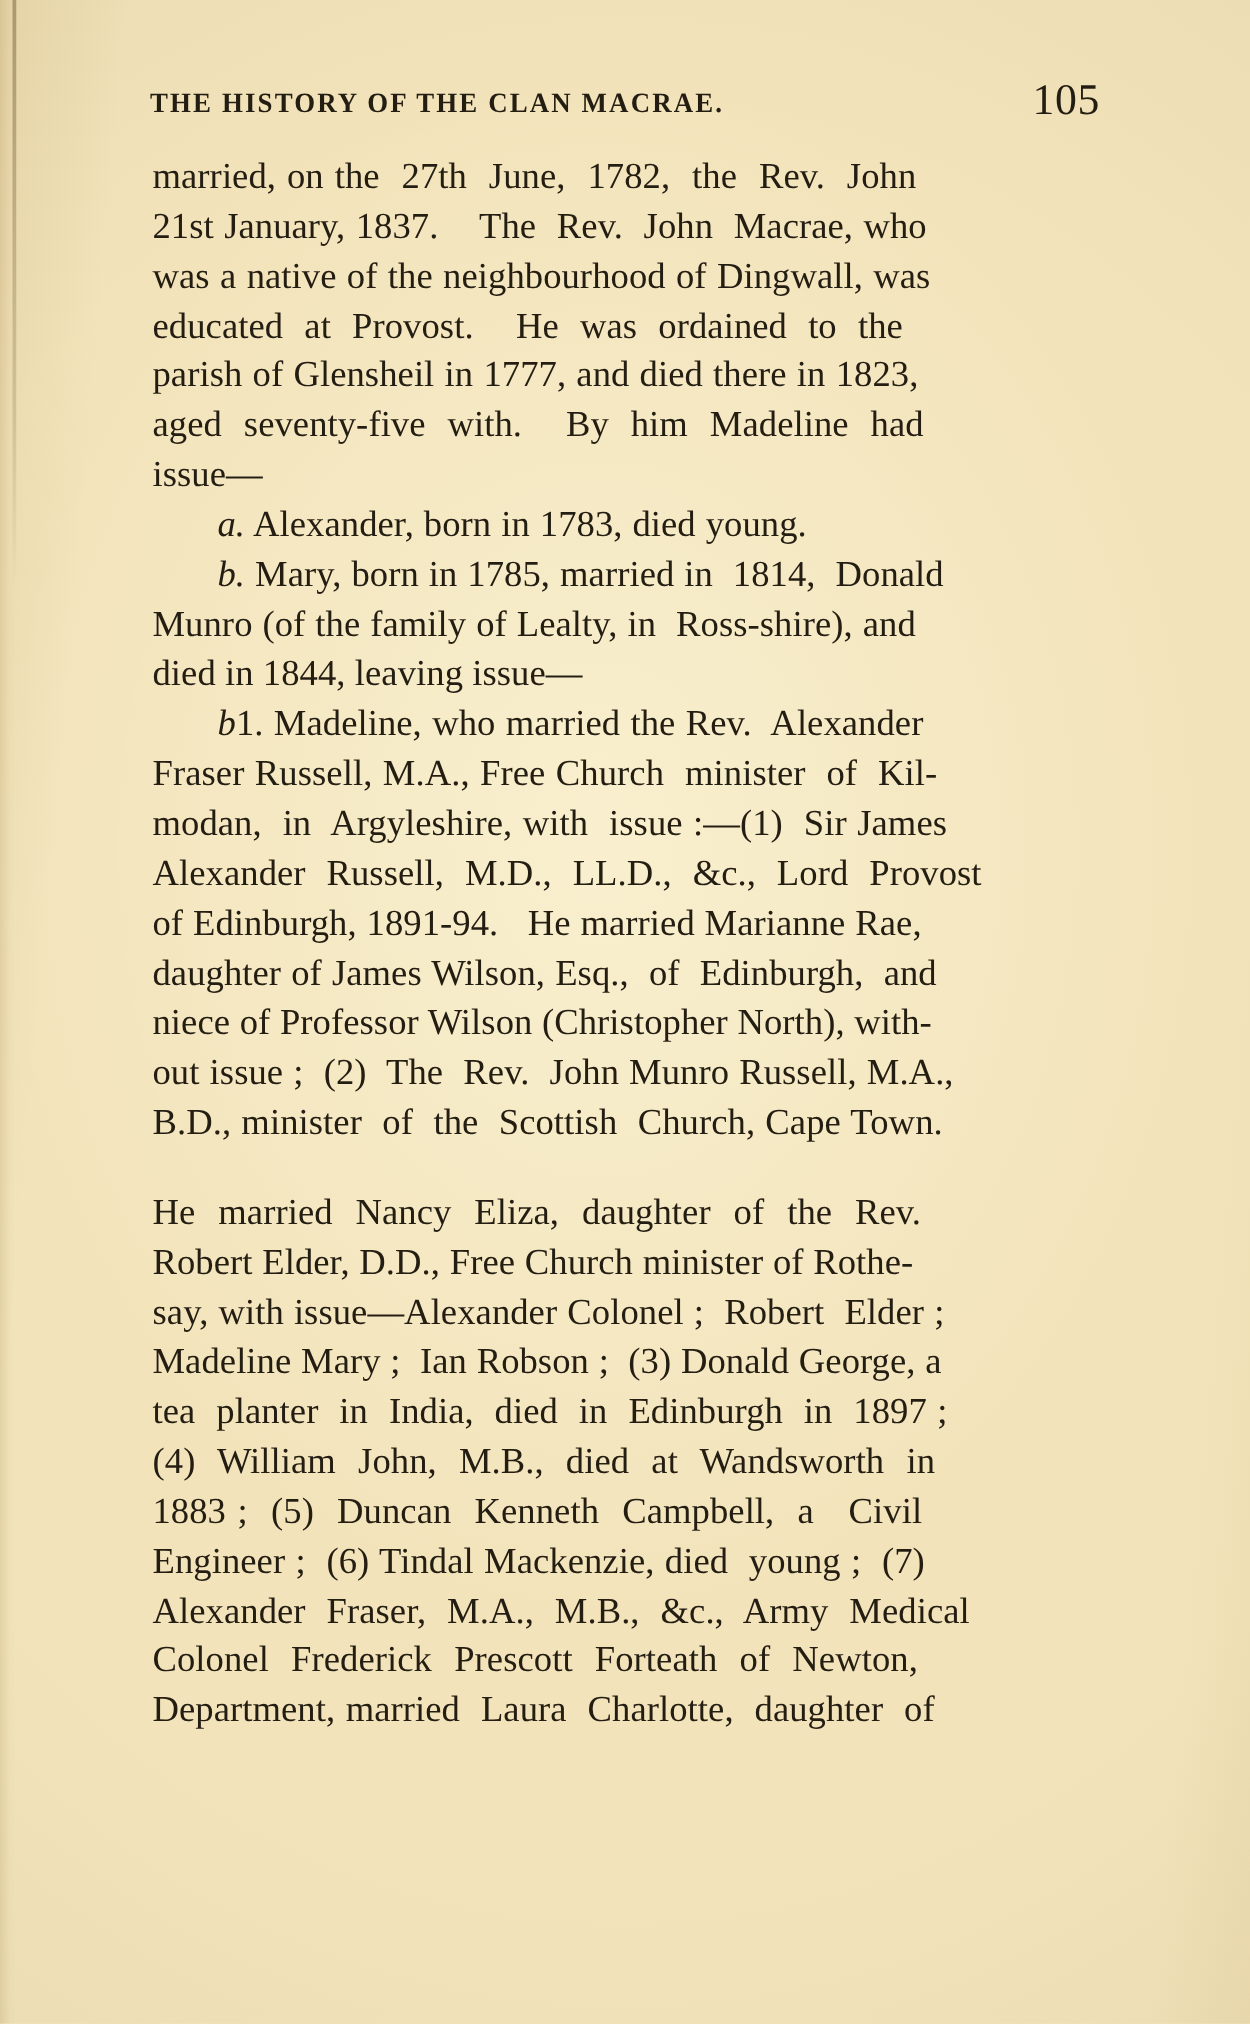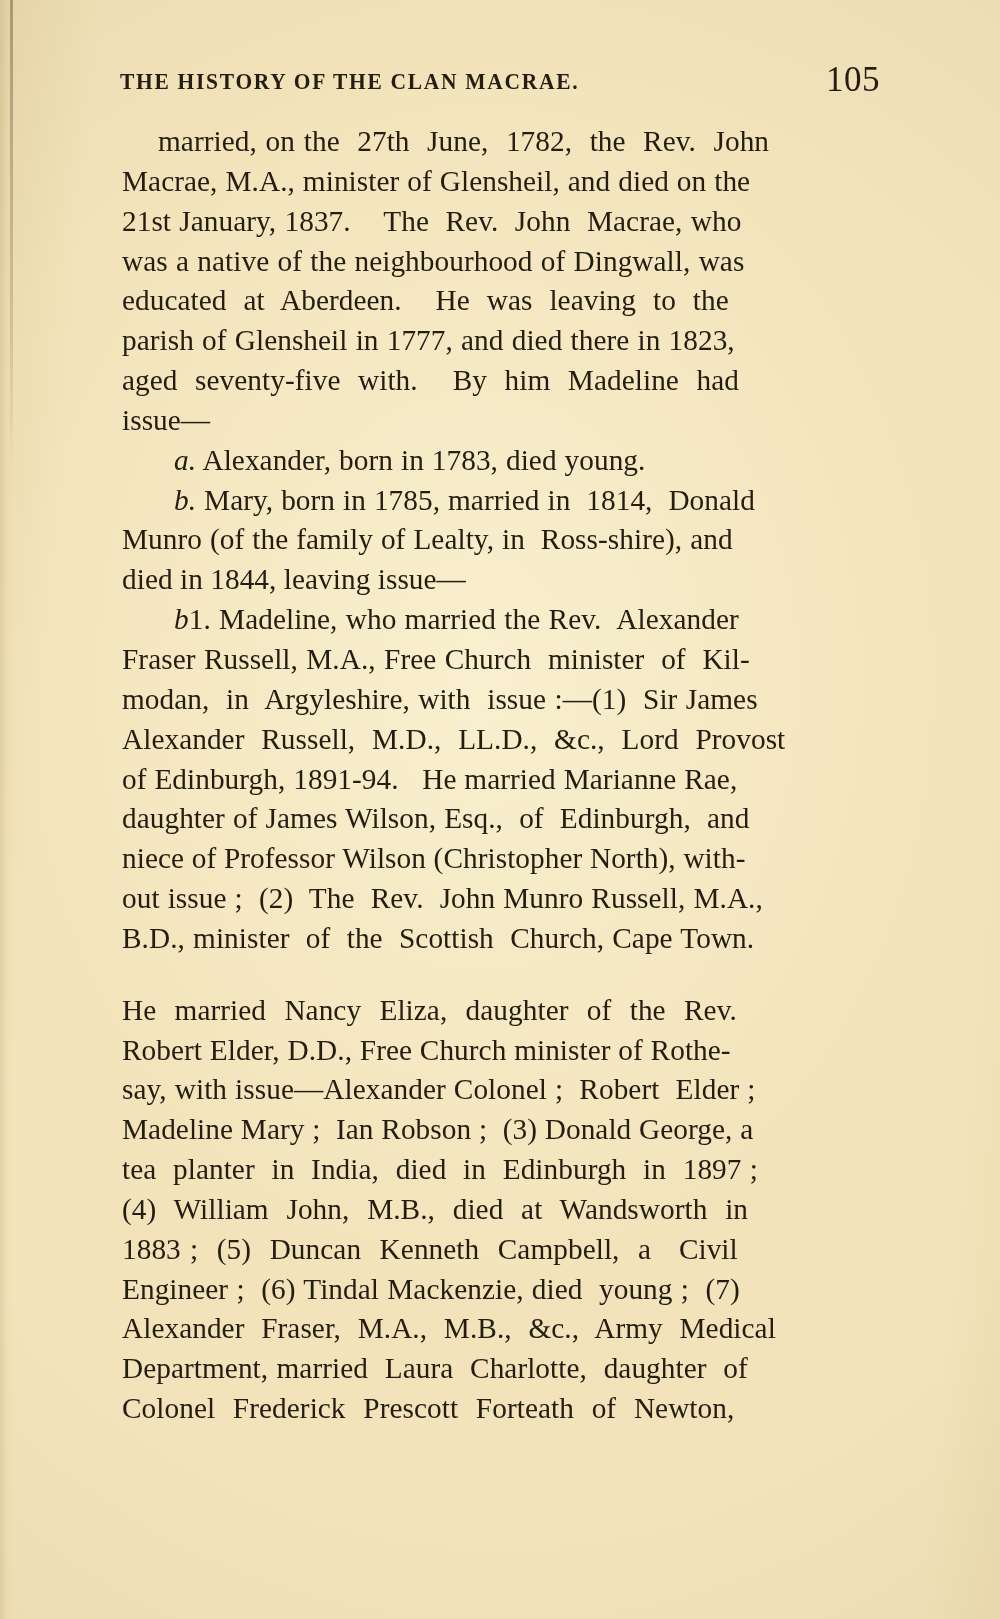--- a/index.html
+++ b/index.html
@@ -111,25 +111,24 @@
 <div class="scan-seam"></div>
 
 <div class="page">
 
   <div class="running-head">
     <div class="head-title">THE HISTORY OF THE CLAN MACRAE.</div>
     <div class="head-folio">105</div>
   </div>
 
   <div class="body-block">
-      <div class="ln" style="word-spacing: 1.4px; margin-left: 36px;">married, on the  27th  June,  1782,  the  Rev.  John</div>
-      <div class="ln" style="word-spacing: 0.6px;">Macrae, M.A., minister of Glensheil, and died on the</div>
+      <div class="ln" style="word-spacing: 1.4px;">married, on the  27th  June,  1782,  the  Rev.  John</div>
       <div class="ln" style="word-spacing: 0.9px;">21st January, 1837.    The  Rev.  John  Macrae, who</div>
       <div class="ln" style="word-spacing: 0.9px;">was a native of the neighbourhood of Dingwall, was</div>
-      <div class="ln" style="word-spacing: 1.1px;">educated  at  Aberdeen.    He  was  leaving  to  the</div>
+      <div class="ln" style="word-spacing: 1.1px;">educated  at  Provost.    He  was  ordained  to  the</div>
       <div class="ln" style="word-spacing: 0.8px;">parish of Glensheil in 1777, and died there in 1823,</div>
       <div class="ln" style="word-spacing: 1.4px;">aged  seventy-five  with.    By  him  Madeline  had</div>
       <div class="ln" style="word-spacing: 0px;">issue—</div>
       <div class="ln indent-1" style="word-spacing: 0.6px;"><i>a.</i> Alexander, born in 1783, died young.</div>
       <div class="ln indent-1" style="word-spacing: 0.6px;"><i>b.</i> Mary, born in 1785, married in  1814,  Donald</div>
       <div class="ln" style="word-spacing: 0.6px;">Munro (of the family of Lealty, in  Ross-shire), and</div>
       <div class="ln" style="word-spacing: 0px;">died in 1844, leaving issue—</div>
       <div class="ln indent-1" style="word-spacing: 0.9px;"><i>b</i>1. Madeline, who married the Rev.  Alexander</div>
       <div class="ln" style="word-spacing: 1px;">Fraser Russell, M.A., Free Church  minister  of  Kil-</div>
       <div class="ln" style="word-spacing: 1px;">modan,  in  Argyleshire, with  issue :—(1)  Sir James</div>
@@ -141,19 +140,19 @@
       <div class="ln" style="word-spacing: 0.8px;">B.D., minister  of  the  Scottish  Church, Cape Town.</div>
       <div class="ln" style="word-spacing: 1.8px; margin-top: 32px;">He  married  Nancy  Eliza,  daughter  of  the  Rev.</div>
       <div class="ln" style="word-spacing: 0.4px;">Robert Elder, D.D., Free Church minister of Rothe-</div>
       <div class="ln" style="word-spacing: 0.7px;">say, with issue—Alexander Colonel ;  Robert  Elder ;</div>
       <div class="ln" style="word-spacing: 0.4px;">Madeline Mary ;  Ian Robson ;  (3) Donald George, a</div>
       <div class="ln" style="word-spacing: 1px;">tea  planter  in  India,  died  in  Edinburgh  in  1897 ;</div>
       <div class="ln" style="word-spacing: 1.5px;">(4)  William  John,  M.B.,  died  at  Wandsworth  in</div>
       <div class="ln" style="word-spacing: 1.9px;">1883 ;  (5)  Duncan  Kenneth  Campbell,  a   Civil</div>
       <div class="ln" style="word-spacing: 0.9px;">Engineer ;  (6) Tindal Mackenzie, died  young ;  (7)</div>
       <div class="ln" style="word-spacing: 1px;">Alexander  Fraser,  M.A.,  M.B.,  &amp;c.,  Army  Medical</div>
+      <div class="ln" style="word-spacing: 1.5px;">Colonel  Frederick  Prescott  Forteath  of  Newton,</div>
       <div class="ln" style="word-spacing: 1px;">Department, married  Laura  Charlotte,  daughter  of</div>
-      <div class="ln" style="word-spacing: 1.5px;">Colonel  Frederick  Prescott  Forteath  of  Newton,</div>
     </div>
 
 </div>
 
 <div class="paper-tone"></div>
 
 </body></html>

